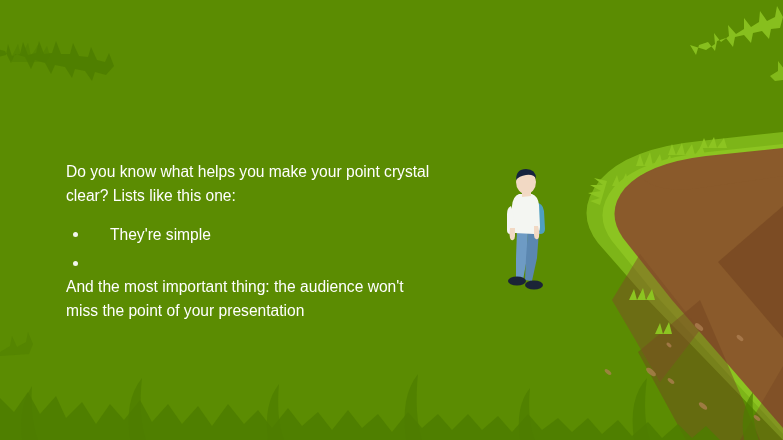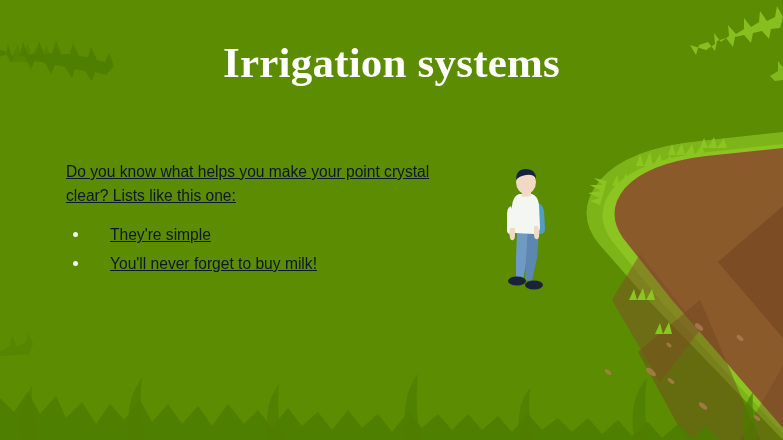--- a/index.html
+++ b/index.html
@@ -40,24 +40,23 @@
     line-height: 1.05;
     white-space: nowrap;
   }
 
   
   .body-block {
     position: absolute;
     left: 66px;
     top: 160px;
     width: 370px;
-    color: #0f172a;
+    color: #ffffff;
     font-size: 15.6px;
     line-height: 1.52;
-    text-decoration: underline;
   }
   .intro-para { margin: 0 0 16px 0; }
   .bullet-list {
     list-style: none;
     margin: 0 0 28px 0;
     padding: 0;
   }
   .bullet-list li {
     position: relative;
     padding-left: 44px;
@@ -175,37 +174,36 @@
           <path d="M770 76 l8 -5 0 -10 7 9 -2 10 -8 1 z"></path>
         </g>
         <g fill="#4e7d00" opacity="0.45">
           <path d="M0 352 l10 -6 2 -10 5 11 9 -5 2 -10 5 12 -4 10 -29 2 z"></path>
         </g>
 
       </g>
     </svg>
   </div>
 
-  <div class="title">Irrigation systems</div>
 
   <div class="body-block">
 
     <p class="intro-para">Do you know what helps you make your point crystal clear? Lists like this one:</p>
 
     <ul class="bullet-list">
       <li>
         <span class="bullet-dot"></span>
         <span>They're simple</span>
       </li>
       <li>
         <span class="bullet-dot"></span>
-        <span>You'll never forget to buy milk!</span>
       </li>
     </ul>
 
+    <p class="closing-para">And the most important thing: the audience won't miss the point of your presentation</p>
   </div>
 
   <div class="person">
     <svg viewBox="0 0 66 124" xmlns="http://www.w3.org/2000/svg">
 
       <path d="M37 34 q8 1 9 9 l1 18 q0 5 -5 5 q-4 0 -4 -5 l-1 -16 z" fill="#4f9fc0"></path>
 
       <path d="M19 62 l11 0 -1 28 -4 22 -7 0 0 -22 z" fill="#6e9bc4"></path>
       <path d="M30 62 l11 1 -2 27 -5 23 -7 -1 1 -22 z" fill="#5b87b0"></path>
 

